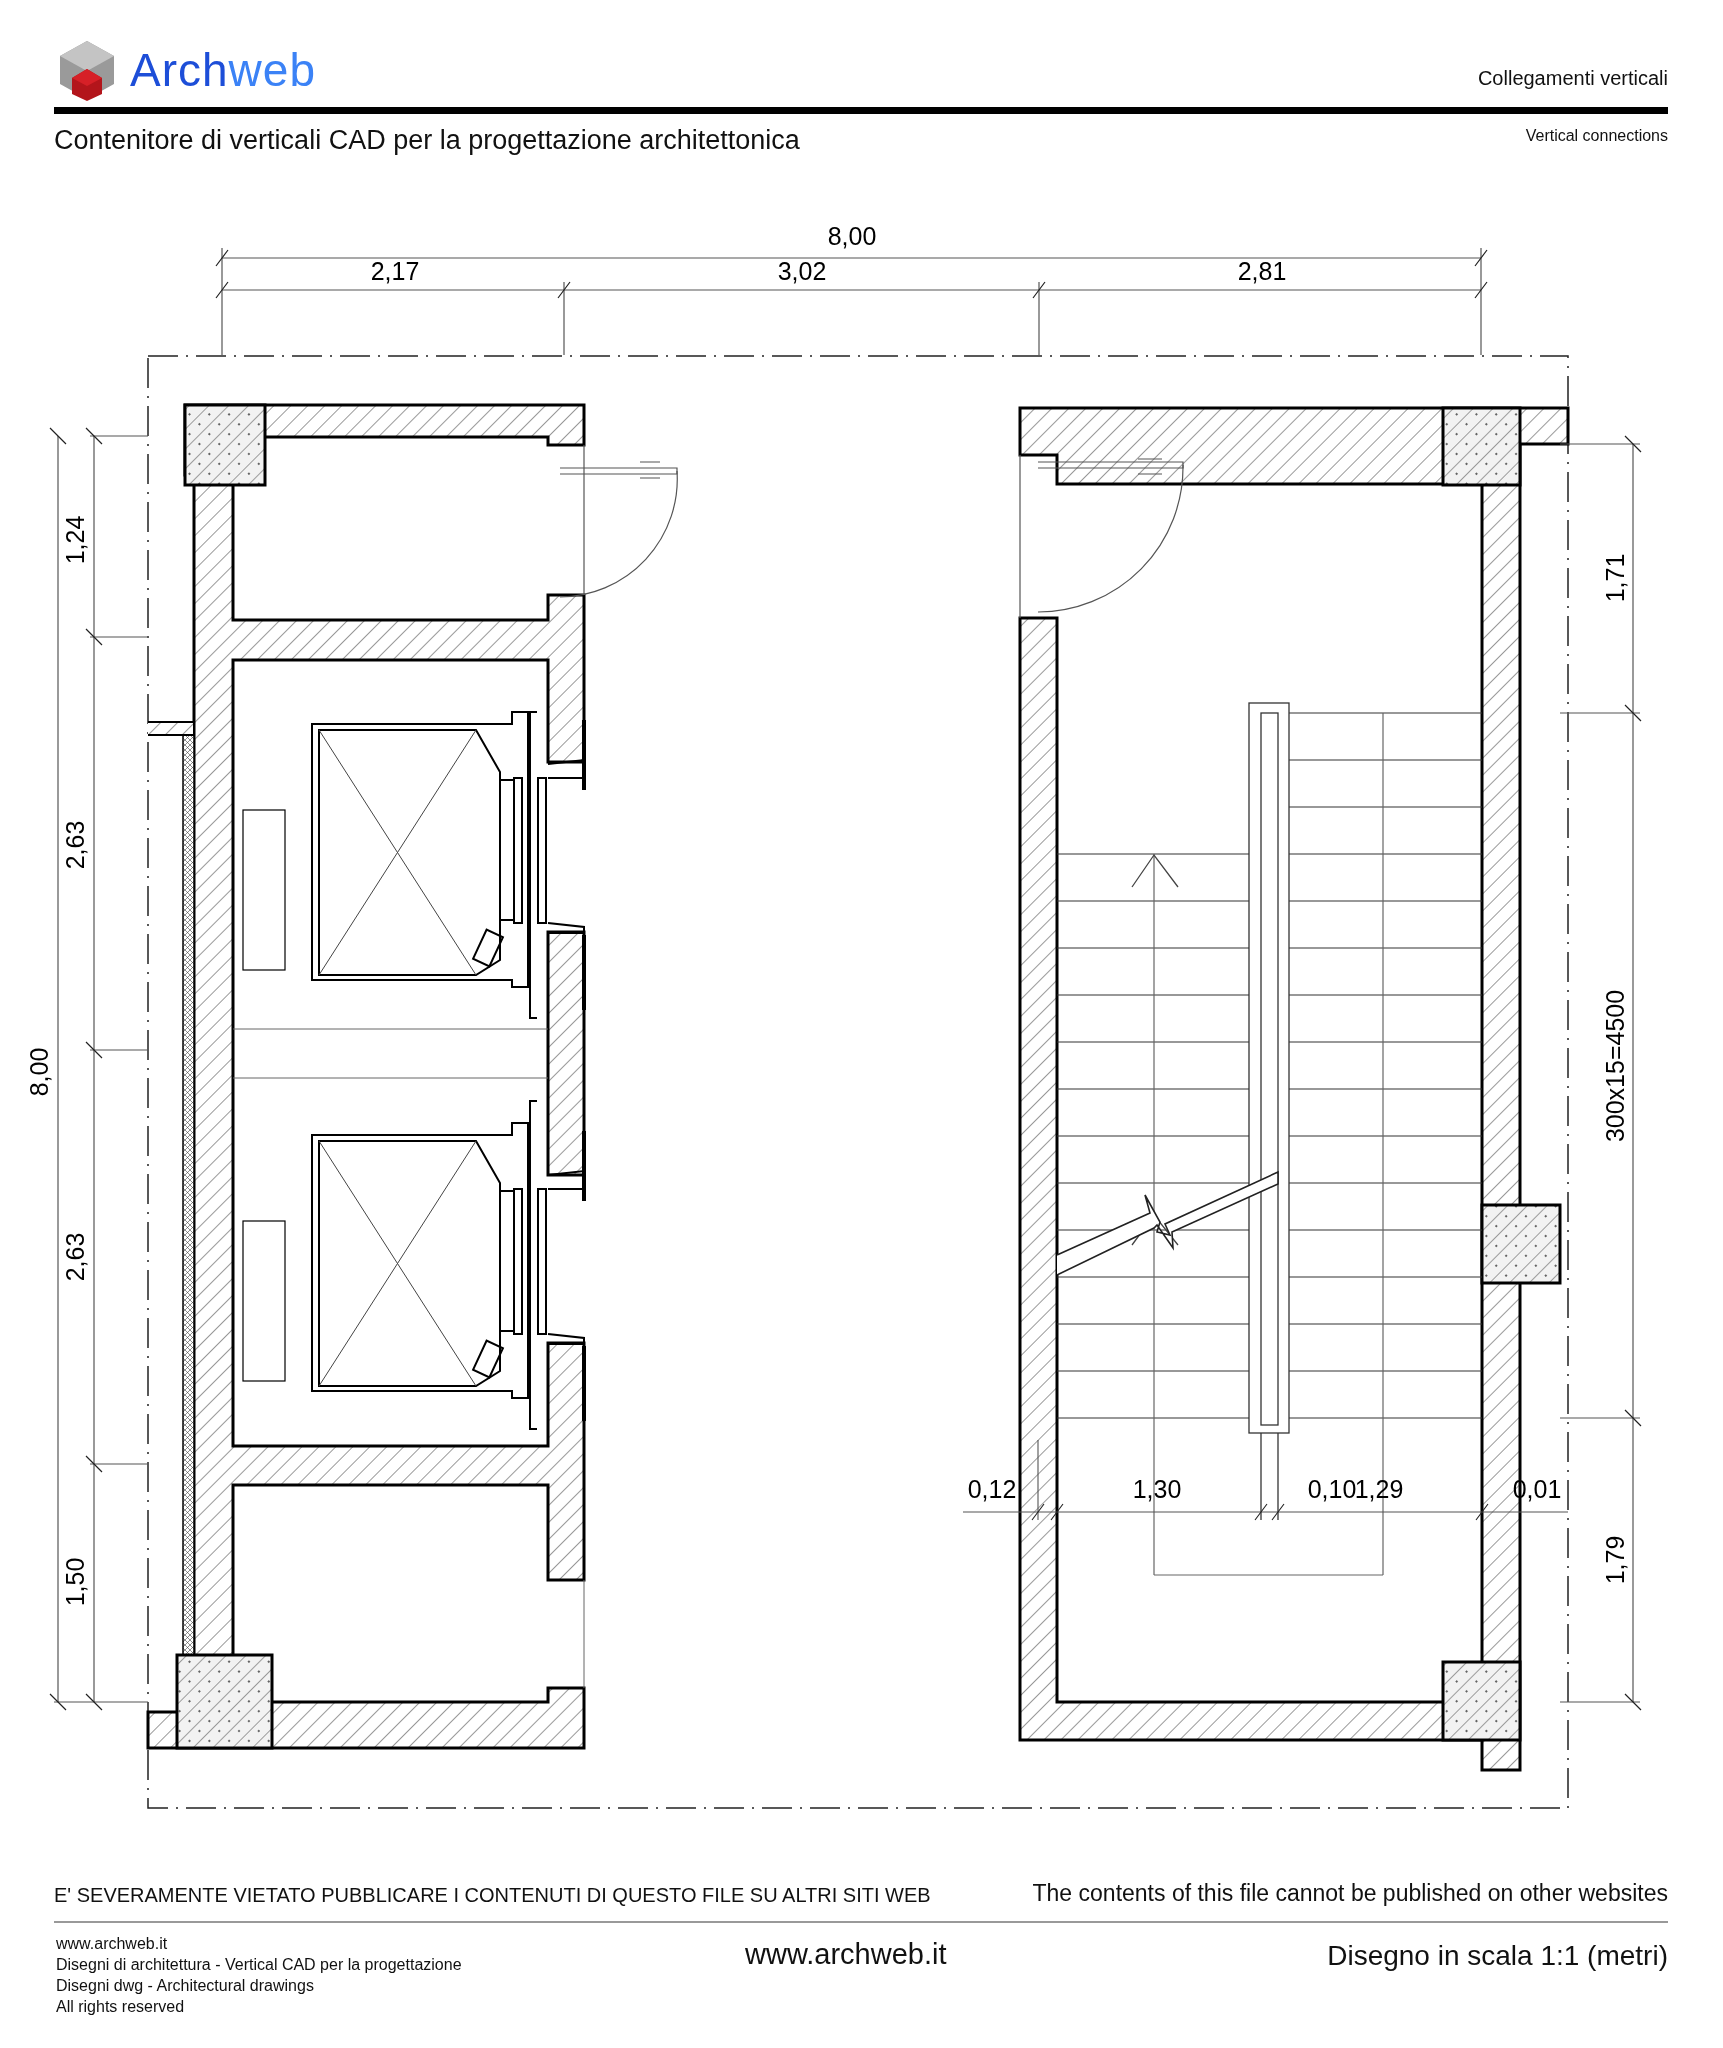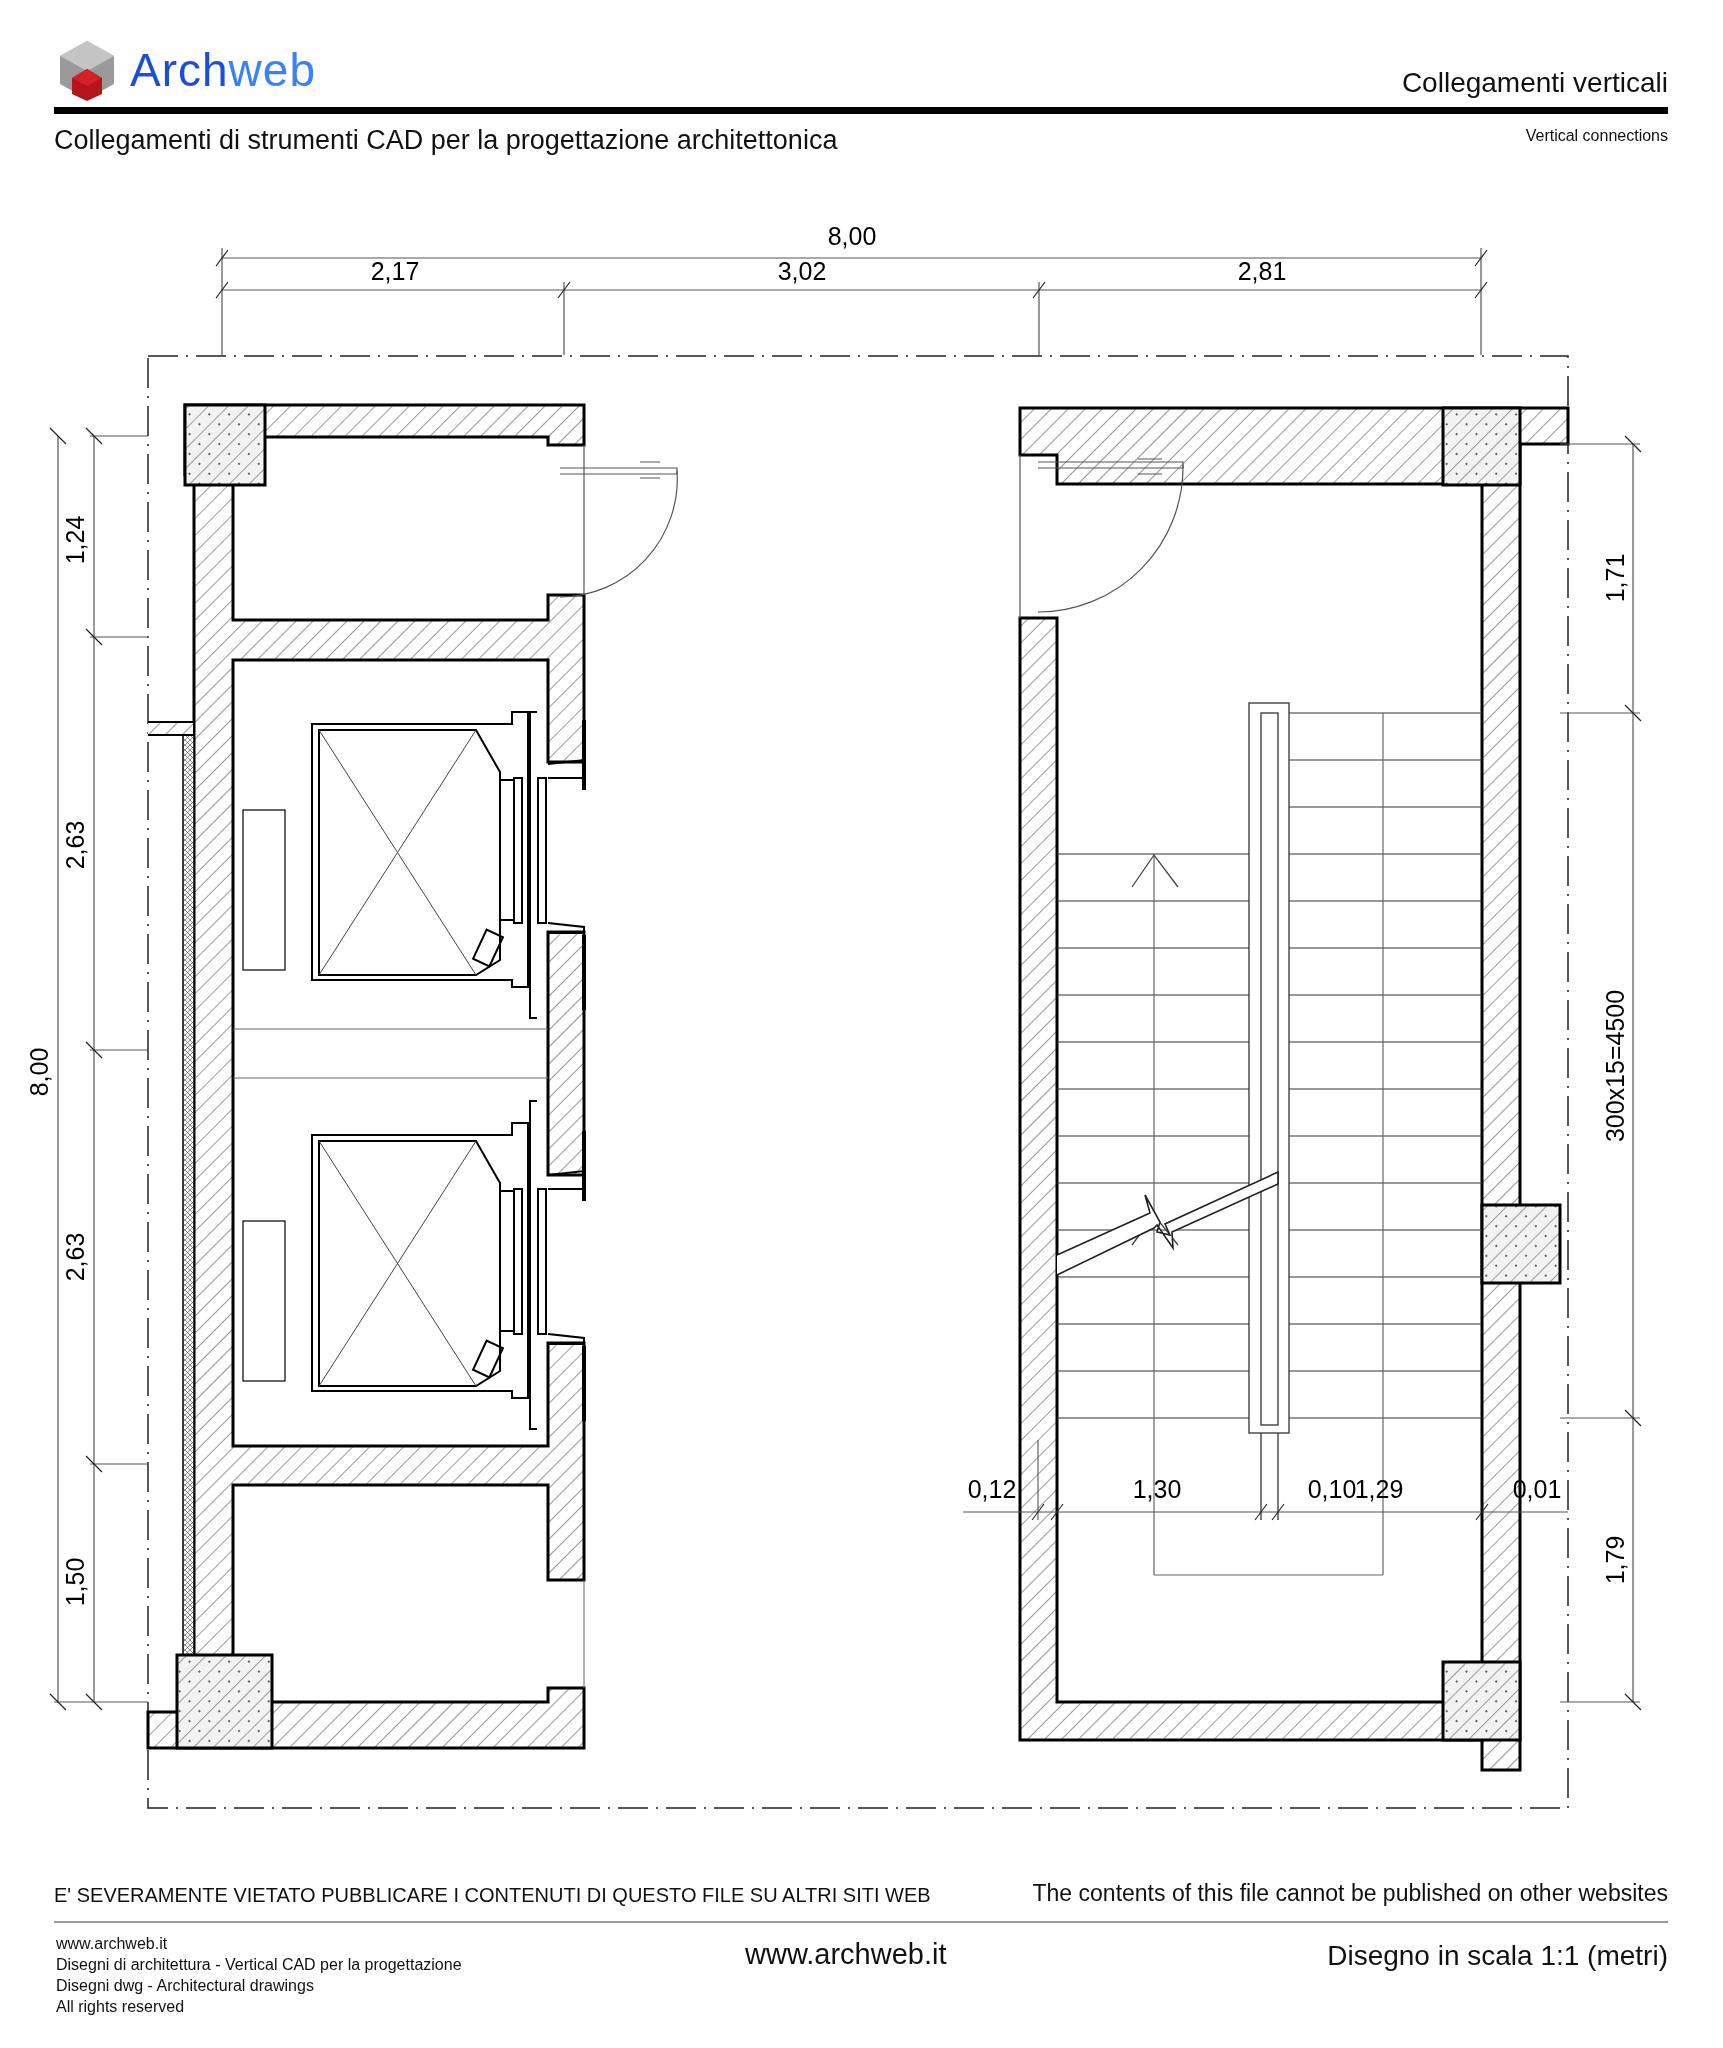--- a/index.html
+++ b/index.html
@@ -3,21 +3,21 @@
 <meta charset="utf-8">
 <style>
   html, body { margin:0; padding:0; background:#fff; }
   body { width:1723px; height:2048px; position:relative; overflow:hidden; font-family:"Liberation Sans", sans-serif; color:#111; }
   .abs { position:absolute; }
   .brand { left:56px; top:38px; height:64px; display:flex; align-items:center; }
   .brand-name { font-size:46px; letter-spacing:1px; margin-left:12px; }
   .brand-name .a { color:#1d4ed8; }
   .brand-name .b { color:#3b82f6; }
   .subtitle-it { left:54px; top:125px; font-size:27px; }
-  .cat-it { right:55px; top:67px; font-size:28px; text-align:right; }
+  .cat-it { right:55px; top:67px; font-size:20px; text-align:right; }
   .cat-en { right:55px; top:127px; font-size:16px; text-align:right; }
   .rule-top { left:54px; top:107px; width:1614px; height:7px; background:#000; }
   .drawing { left:0; top:0; width:1723px; height:2048px; }
   .foot-warn-it { left:54px; top:1884px; font-size:20px; }
   .foot-warn-en { right:55px; top:1880px; font-size:23px; text-align:center; }
   .rule-bot { left:54px; top:1921px; width:1614px; height:2px; background:#999; }
   .foot-left { left:56px; top:1933px; font-size:16px; line-height:21px; }
   .foot-url { left:745px; top:1938px; font-size:29px; }
   .foot-scale { right:55px; top:1940px; font-size:28px; text-align:right; }
   svg text { font-family:"Liberation Sans", sans-serif; }
@@ -31,21 +31,21 @@
     <polygon points="31,2 58,17 31,32 4,17" fill="#c4c4c4"></polygon>
     <polygon points="31,30 46,39 46,55 31,62 16,55 16,39" fill="#b3151b"></polygon>
     <polygon points="31,30 46,39 31,47 16,39" fill="#d62027"></polygon>
   </svg>
   <div class="brand-name">
     <span class="a">Arch</span><span class="b">web</span>
   </div>
 </div>
 <div class="abs cat-it">Collegamenti verticali</div>
 <div class="abs rule-top"></div>
-<div class="abs subtitle-it">Collegamenti di strumenti CAD per la progettazione architettonica</div>
+<div class="abs subtitle-it">Contenitore di verticali CAD per la progettazione architettonica</div>
 <div class="abs cat-en">Vertical connections</div>
 
 <svg class="abs drawing" viewBox="0 0 1723 2048">
   <defs>
     <pattern id="hatch" patternUnits="userSpaceOnUse" width="12" height="12" patternTransform="rotate(45)">
       <rect width="12" height="12" fill="#fff"></rect>
       <line x1="0" y1="0" x2="0" y2="12" stroke="#333" stroke-width="1"></line>
     </pattern>
     <pattern id="concrete" patternUnits="userSpaceOnUse" width="14" height="14" patternTransform="rotate(45)">
       <rect width="14" height="14" fill="#f2f2f2"></rect>

